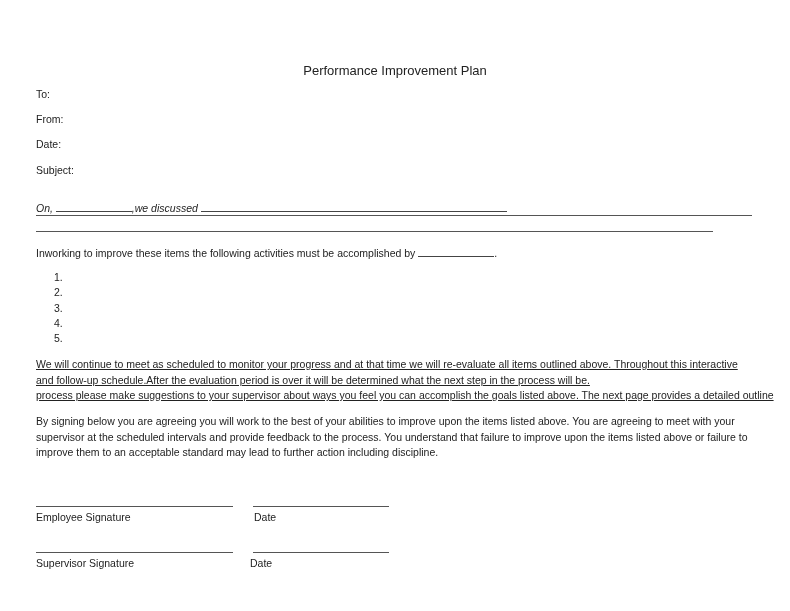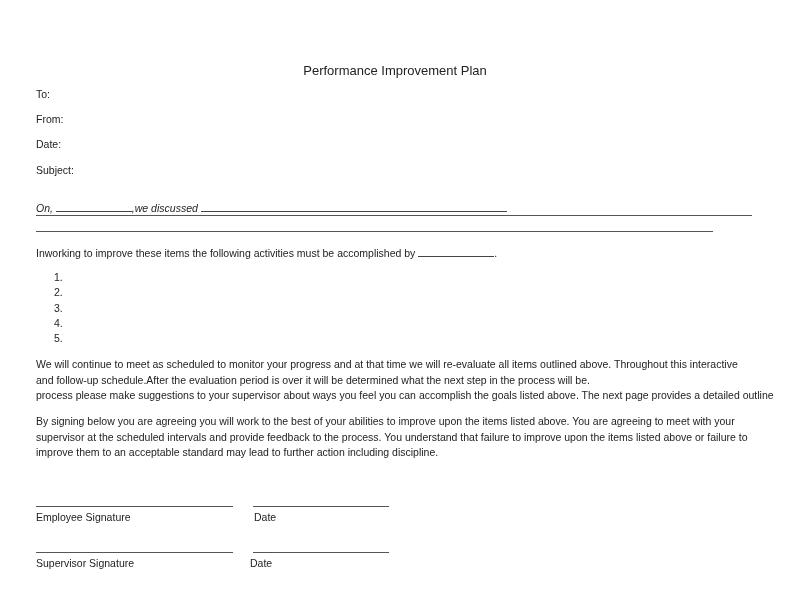--- a/index.html
+++ b/index.html
@@ -38,21 +38,21 @@
   <span>Inworking to improve these items the following activities must be accomplished by</span>
   <span class="u" style="width:76px;"></span><span>.</span>
 </div>
 
 <div class="abs" style="left:54px;top:271px;">1.</div>
 <div class="abs" style="left:54px;top:286px;">2.</div>
 <div class="abs" style="left:54px;top:302px;">3.</div>
 <div class="abs" style="left:54px;top:317px;">4.</div>
 <div class="abs" style="left:54px;top:332px;">5.</div>
 
-<div class="para" style="top:357px;">
+<div class="para" style="top:357px;text-decoration:underline;">
   <span>We will continue to meet as scheduled to monitor your progress and at that time we will re-evaluate all items outlined above. Throughout this interactive</span>
   <span>and follow-up schedule.After the evaluation period is over it will be determined what the next step in the process will be.</span>
   <span>process please make suggestions to your supervisor about ways you feel you can accomplish the goals listed above. The next page provides a detailed outline</span>
 </div>
 
 <div class="para" style="top:414px;">
   <span>By signing below you are agreeing you will work to the best of your abilities to improve upon the items listed above. You are agreeing to meet with your</span>
   <span>supervisor at the scheduled intervals and provide feedback to the process. You understand that failure to improve upon the items listed above or failure to</span>
   <span>improve them to an acceptable standard may lead to further action including discipline.</span>
 </div>

